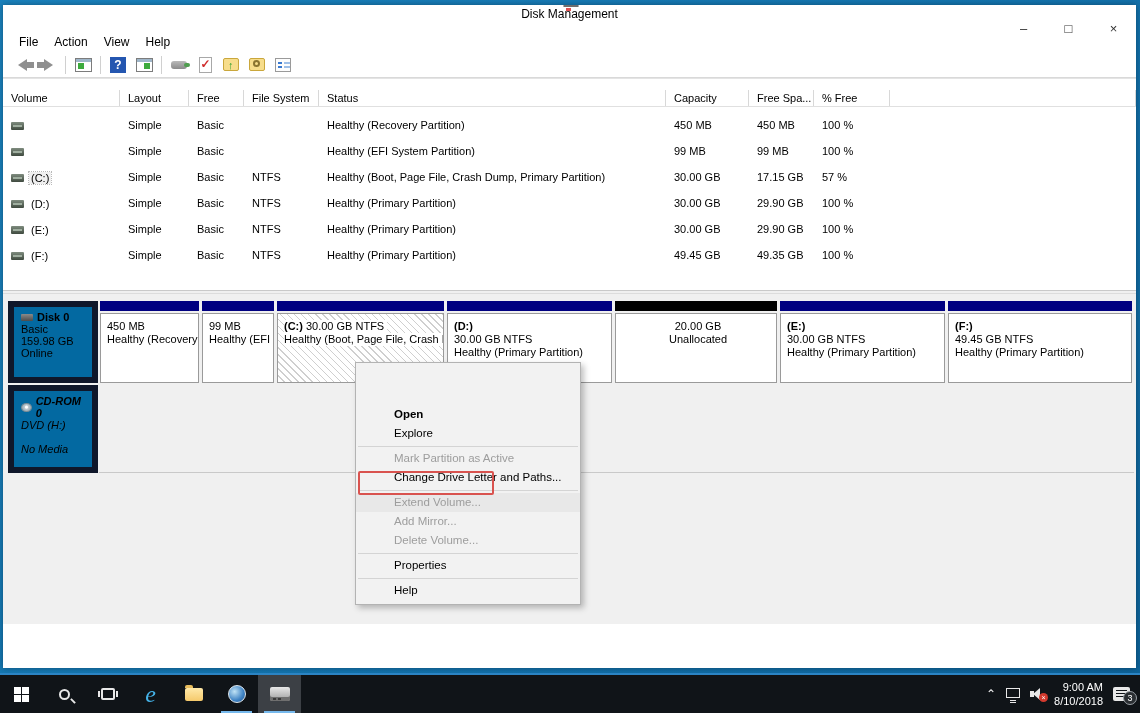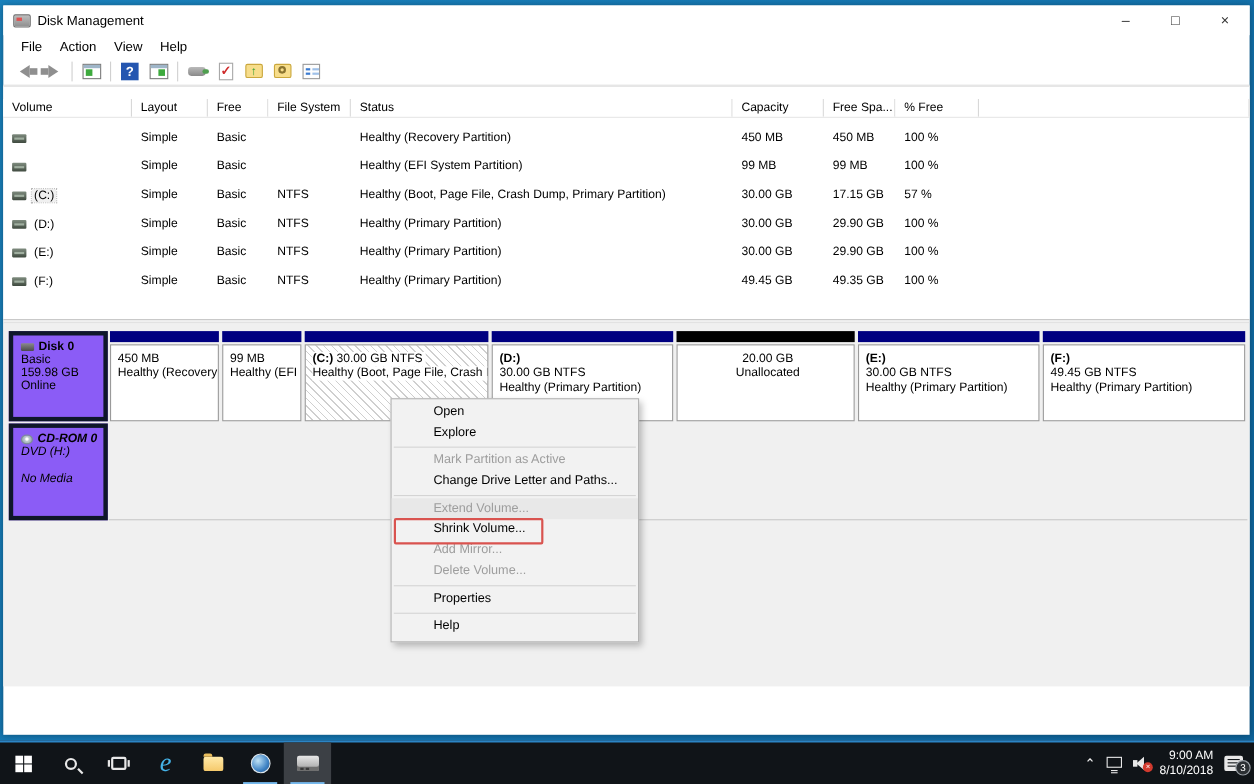--- a/index.html
+++ b/index.html
@@ -1,21 +1,21 @@
 <!DOCTYPE html>
 <html><head>
 <meta charset="utf-8">
 <style>
   * { box-sizing: border-box; margin: 0; padding: 0; }
   body { width: 1140px; height: 713px; overflow: hidden; font-family: "Liberation Sans", sans-serif; }
   .desktop { position: relative; width: 1140px; height: 713px; background: linear-gradient(135deg,#1a82bd 0%,#1373ad 55%,#0d6298 100%); }
 
   
   .window { position: absolute; left: 3px; top: 5px; width: 1133px; height: 663px; background: #fff; box-shadow: 0 0 6px rgba(0,0,0,.35); }
-  .titlebar { height: 27px; display: flex; align-items: center; background: #fff; }
+  .titlebar { height: 27px; display: flex; align-items: center; background: #fff; flex-direction: column; }
   .title-icon { width: 16px; height: 12px; margin: 0 6px 0 9px; background: linear-gradient(#bdbdbd,#8f8f8f); border: 1px solid #6e6e6e; border-radius: 2px; position: relative; }
   .title-icon::after { content:""; position:absolute; left:2px; top:2px; width:5px; height:3px; background:#e05050; }
   .title-text { font-size: 12px; color: #000; }
   .win-controls { margin-left: auto; display: flex; height: 100%; }
   .win-btn { width: 45px; height: 100%; display: flex; align-items: center; justify-content: center; font-size: 13px; color: #333; }
   .menubar { height: 20px; display: flex; align-items: center; font-size: 12px; color: #000; padding-left: 8px; }
   .menu-word { padding: 2px 8px; }
   .toolbar { height: 26px; display: flex; align-items: center; border-bottom: 1px solid #d9d9d9; padding-left: 6px; }
   .tb-sep { width: 1px; height: 18px; background: #d0d0d0; margin: 0 4px; }
   .tb { width: 24px; height: 20px; display: flex; align-items: center; justify-content: center; margin: 0 1px; }
@@ -49,42 +49,42 @@
   .vt-row > div { font-size: 11px; color: #000; padding: 1px 4px 0 8px; white-space: nowrap; overflow: hidden; }
   .vol-cell { display: flex; align-items: center; gap: 5px; padding-left: 8px; }
   .disk-glyph { width: 13px; height: 8px; background: linear-gradient(#7f8c7f,#3f4a3f); border-radius: 1px; flex: 0 0 auto; position: relative; }
   .disk-glyph::after { content:""; position:absolute; left:2px; top:3px; width:9px; height:2px; background:#9fae9f; }
   .vol-name { padding: 0 2px; }
   .vol-name.selected { background: #f0f0f0; outline: 1px dotted #b9b9b9; }
 
   
   .splitter { position: absolute; left: 0; top: 285px; width: 100%; height: 4px; background: #f0f0f0; border-top: 1px solid #c9c9c9; border-bottom: 1px solid #dcdcdc; }
   .graph-pane { position: absolute; left: 0; top: 289px; width: 100%; height: 330px; background: #f0f0f0; }
-  .disk-label { position: absolute; left: 5px; width: 90px; background: #8b5cf6; border: 4px solid #0f172a; font-size: 11px; color: #000; padding: 4px 4px 4px 7px; }
+  .disk-label { position: absolute; left: 5px; width: 90px; background: #0369a1; border: 6px solid #0f172a; font-size: 11px; color: #000; padding: 4px 4px 4px 7px; }
   .disk-label .dname { font-weight: bold; display: flex; align-items: center; gap: 4px; }
   .mini-disk { width: 12px; height: 7px; background: linear-gradient(#8a8a8a,#4c4c4c); border-radius: 1px; }
   .mini-cd { width: 11px; height: 9px; background: radial-gradient(circle at 50% 45%, #fff 1px, #bfcad1 2px, #8fa0aa 5px); border-radius: 50%; border: 1px solid #7d8d96; }
   .disk0-row { top: 7px; height: 82px; }
   .cdrom-row { top: 91px; height: 88px; font-style: italic; }
   .cdrom-strip { position: absolute; left: 96px; right: 2px; top: 91px; height: 88px; border-bottom: 1px solid #c9c9c9; }
   .partition { position: absolute; top: 7px; height: 82px; }
   .pt-stripe { height: 10px; width: 100%; }
   .pt-stripe.primary { background: #000080; }
   .pt-stripe.unallocated { background: #000000; }
   .pt-body { position: absolute; left: 0; right: 0; top: 12px; bottom: 0; background: #fff; border: 1px solid #9a9a9a; padding: 6px 2px 2px 6px; font-size: 11px; color: #000; overflow: hidden; }
   .pt-body.hatched { background-image: repeating-linear-gradient(45deg, #fff 0 4px, #cfcfcf 4px 5px); }
   .pt-body .l { white-space: nowrap; line-height: 13px; }
   .pt-body .t { font-weight: bold; }
   .hatched .l { background: #fff; display: inline-block; padding-right: 3px; }
 
   
   .context-menu { position: absolute; left: 355px; top: 362px; width: 226px; background: #f2f2f2; border: 1px solid #b3b3b3; box-shadow: 3px 3px 6px rgba(0,0,0,.25); padding: 2px 0 4px 0; z-index: 20; }
   .cm-item { height: 19px; line-height: 19px; padding-left: 38px; font-size: 11.5px; color: #000; white-space: nowrap; }
   .cm-item.disabled { color: #9d9d9d; }
-  .cm-item.bold { font-weight: normal; }
+  .cm-item.bold { font-weight: bold; margin-top: 40px; }
   .cm-item.hover { background: #e8e8e8; }
   .cm-sep { height: 1px; background: #d4d4d4; margin: 3px 2px 2px 2px; }
   .red-box { position: absolute; left: 2px; top: 108px; width: 136px; height: 24px; border: 2px solid #d9534f; border-radius: 2px; pointer-events: none; }
 
   
   .taskbar { position: absolute; left: 0; bottom: 0; width: 100%; height: 40px; background: #101418; border-top: 2px solid #2b84c4; display: flex; align-items: stretch; }
   .tk-btn { width: 43px; display: flex; align-items: center; justify-content: center; position: relative; }
   .tk-btn.active { background: #3c4045; }
   .tk-btn.running::after { content:""; position:absolute; left:6px; right:6px; bottom:0; height:2px; background:#76b9ed; }
   .win-logo { width: 15px; height: 15px; display: grid; grid-template-columns: 7px 7px; grid-template-rows: 7px 7px; gap: 1px; }
@@ -359,21 +359,20 @@
   </div>
 
   <div class="context-menu">
     <div class="cm-item bold">Open</div>
     <div class="cm-item">Explore</div>
     <div class="cm-sep"></div>
     <div class="cm-item disabled">Mark Partition as Active</div>
     <div class="cm-item">Change Drive Letter and Paths...</div>
     <div class="cm-sep"></div>
     <div class="cm-item disabled hover">Extend Volume...</div>
-    <div class="cm-item">Shrink Volume...</div>
     <div class="cm-item disabled">Add Mirror...</div>
     <div class="cm-item disabled">Delete Volume...</div>
     <div class="cm-sep"></div>
     <div class="cm-item">Properties</div>
     <div class="cm-sep"></div>
     <div class="cm-item">Help</div>
     <div class="red-box"></div>
   </div>
 
   <div class="taskbar">

